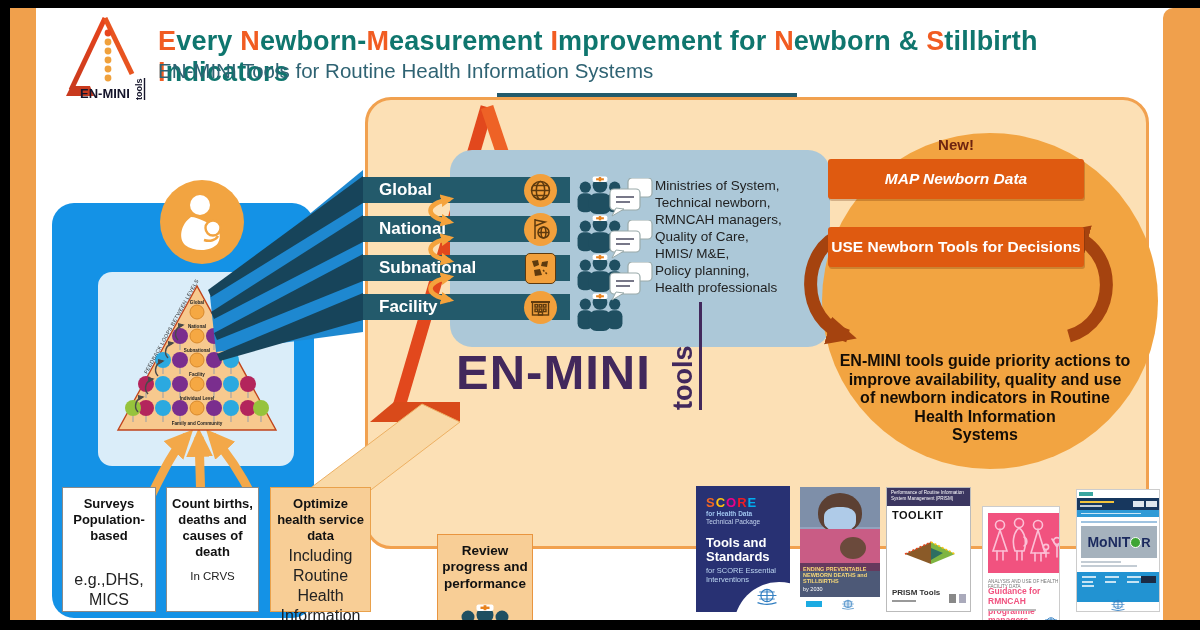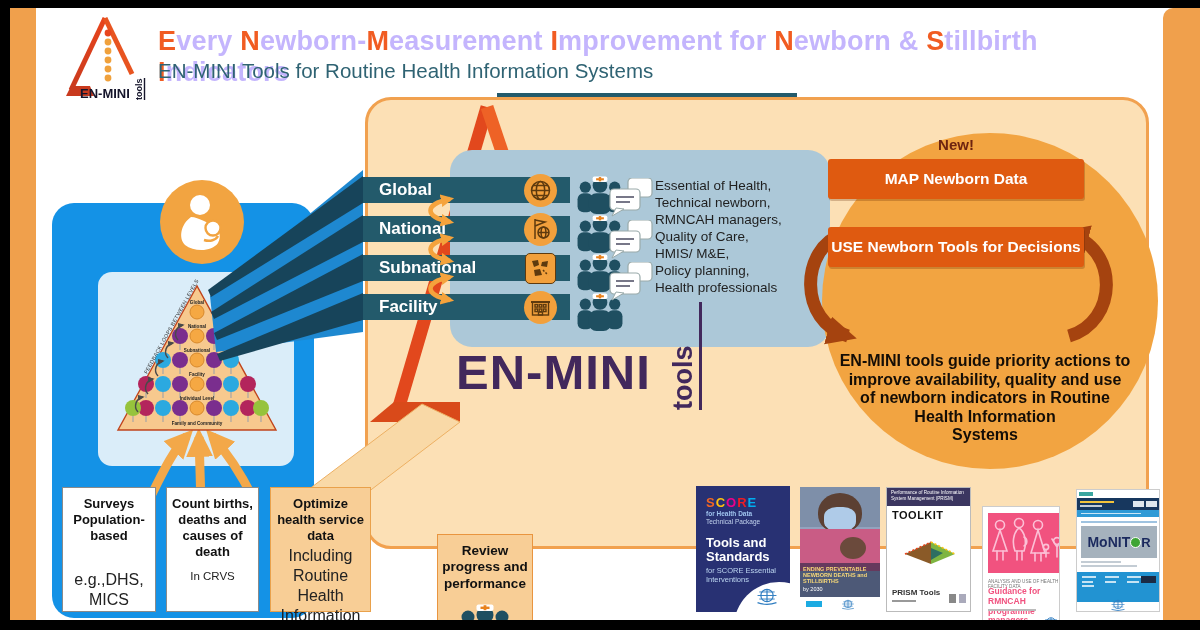--- a/index.html
+++ b/index.html
@@ -6,21 +6,21 @@
   body{width:1200px;height:630px;position:relative;background:#000;overflow:hidden;
        font-family:"Liberation Sans", sans-serif;-webkit-font-smoothing:antialiased;}
   .abs{position:absolute;}
   #canvas{left:10px;top:8px;width:1190px;height:612px;background:#ffffff;}
   .sidebar{top:0;width:26px;height:612px;background:#F0A04C;}
   .sidebar.left{left:0;}
   .sidebar.right{left:1153px;width:37px;border-top-left-radius:10px;}
   
   .title{left:148px;top:18px;width:1000px;font-size:27px;font-weight:700;letter-spacing:.2px;}
   .title .accent{color:#F15C22;}
-  .title .base{color:#c4b5fd;margin-top:20px;}
+  .title .base{color:#0f766e;margin-top:20px;}
   .subtitle{left:148px;top:51px;font-size:20.5px;color:#2F6373;}
   
   .teal-strip{left:487px;top:85px;width:300px;height:10px;background:#235A6B;z-index:2;}
   .peach{left:355px;top:89px;width:784px;height:452px;background:#FCE0B5;
          border:3px solid #F1A14F;border-radius:26px;box-sizing:border-box;z-index:3;}
   
   .levels-panel{left:440px;top:142px;width:380px;height:197px;background:#ACC8D8;border-radius:22px;z-index:5;}
   .bar{left:353px;width:207px;height:26px;background:#235A6B;color:#fff;font-size:17px;
        font-weight:700;line-height:26px;padding-left:16px;box-sizing:border-box;z-index:8;}
   .lvl-icon{width:33px;height:33px;z-index:9;}
@@ -329,21 +329,21 @@
       <use href="#bub"></use>
     </svg>
   <svg class="abs" style="left:598px;top:212px;z-index:8;" width="46" height="40">
       <use href="#bub"></use>
     </svg>
   <svg class="abs" style="left:598px;top:254px;z-index:8;" width="46" height="40">
       <use href="#bub"></use>
     </svg>
 
   <div class="abs stake">
-    <div>Essential of Health,</div>
+    <div>Ministries of System,</div>
     <div>Technical newborn,</div>
     <div>RMNCAH managers,</div>
     <div>Quality of Care,</div>
     <div>HMIS/ M&amp;E,</div>
     <div>Policy planning,</div>
     <div>Health professionals</div>
   </div>
 
   <div class="abs wordmark">EN-MINI</div>
   <div class="abs wordmark-tools">tools</div>
@@ -352,21 +352,21 @@
   <svg class="abs noptr" style="left:770px;top:200px;z-index:5;" width="390" height="160" viewBox="770 200 390 160">
     <defs>
       <marker id="mCy" markerWidth="2.6" markerHeight="2.6" refX="1.6" refY="1.1" orient="auto">
         <path d="M0,0 L2.3,1.1 L0,2.2 z" fill="#A5430F"></path>
       </marker>
     </defs>
     <path d="M833,226 C790,240 788,314 838,328" stroke="#A5430F" stroke-width="13" fill="none" marker-end="url(#mCy)"></path>
     <path d="M1059,328 C1108,314 1110,240 1058,226" stroke="#A5430F" stroke-width="13" fill="none" marker-end="url(#mCy)"></path>
   </svg>
   <div class="abs new-badge">New!</div>
-  <div class="abs cyc-btn" style="top:151px;">MAP Newborn Data</div>
+  <div class="abs cyc-btn" style="top:151px;font-style:italic;">MAP Newborn Data</div>
   <div class="abs cyc-btn" style="top:219px;">USE Newborn Tools for Decisions</div>
   <div class="abs abox white-box" style="left:52px;width:94px;">
     <div class="t">Surveys Population-based</div>
     <div class="s" style="margin-top:26px;">e.g.,DHS, MICS</div>
   </div>
 
   <div class="abs summary">
     <div>EN-MINI tools guide priority actions to</div>
     <div>improve availability, quality and use</div>
     <div>of newborn indicators in Routine</div>

